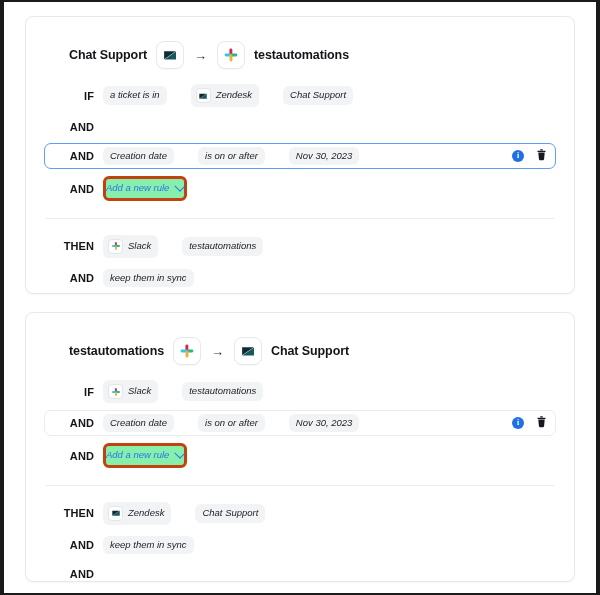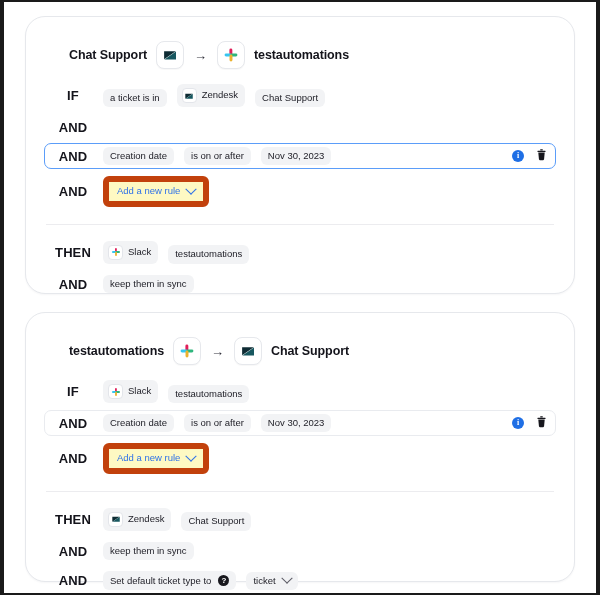--- a/index.html
+++ b/index.html
@@ -33,21 +33,21 @@
     height: 595px;
     padding: 0;
   }
   .card {
     position: absolute;
     left: 25px;
     width: 550px;
     box-sizing: border-box;
     background: #ffffff;
     border: 1px solid #e6e8ec;
-    border-radius: 20px;
+    border-radius: 8px;
     box-shadow: 0 1px 2px rgba(16,24,40,0.04);
   }
   .card-1 { top: 16px; height: 278px; }
   .card-2 { top: 312px; height: 270px; }
 
   .card-inner { padding: 16px 18px 14px 18px; }
 
   
   .head {
     display: flex;
@@ -95,33 +95,34 @@
     border-color: #5b9df9;
     background: #ffffff;
   }
   .row.bordered {
     border-color: #e9ebef;
     background: #ffffff;
   }
   .row-label {
     width: 42px;
     flex: 0 0 42px;
-    text-align: center;
+    text-align: right;
     padding-right: 9px;
-    font-size: 13px;
+    font-size: 11px;
     font-weight: bold;
     letter-spacing: 0.1px;
     color: #14141b;
   }
   .row-body {
     display: flex;
-    align-items: flex-end;
-    gap: 10px;
+    align-items: center;
+    gap: 24px;
     flex: 1 1 auto;
     min-width: 0;
+    font-style: italic;
   }
   .chip {
     display: inline-flex;
     align-items: center;
     gap: 5px;
     background: #f2f3f5;
     border-radius: 6px;
     padding: 4px 7px;
     font-size: 9.5px;
     color: #22222a;
@@ -140,24 +141,24 @@
   }
   .chip .chev {
     display: inline-block;
     width: 7px; height: 7px;
     border-right: 1.3px solid #5c5c66;
     border-bottom: 1.3px solid #5c5c66;
     transform: rotate(45deg) translate(-2px,-2px);
     margin-left: 2px;
   }
   .chip.add-rule {
-    background: #fef9c3;
-    border: 6px solid #c2410c;
+    background: #86efac;
+    border: 3px solid #c2410c;
     color: #2f72e8;
-    padding: 4px 8px;
+    padding: 4px 0;
   }
   .chip.add-rule .chev {
     border-right-color: #2f72e8;
     border-bottom-color: #2f72e8;
   }
   .row-actions {
     display: flex;
     align-items: center;
     gap: 12px;
     margin-left: auto;
@@ -417,27 +418,17 @@
           <div class="row">
             <div class="row-label">AND</div>
             <div class="row-body">
               <span class="chip plain">
                 <span>keep them in sync</span>
               </span>
             </div>
           </div>
           <div class="row">
             <div class="row-label">AND</div>
-            <div class="row-body">
-              <span class="chip plain">
-                <span>Set default ticket type to</span>
-                <span class="help-icon">?</span>
-              </span>
-              <span class="chip plain">
-                <span>ticket</span>
-                <span class="chev"></span>
-              </span>
-            </div>
           </div>
         </div>
       </div>
     </div>
   </div>
 
 </body></html>

